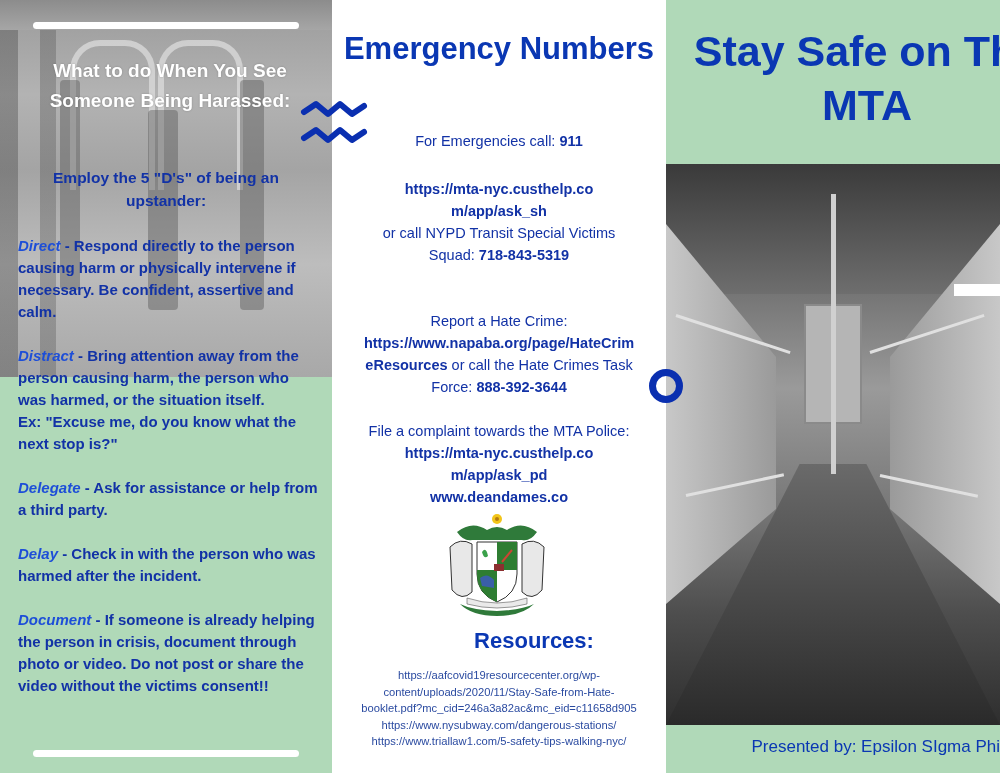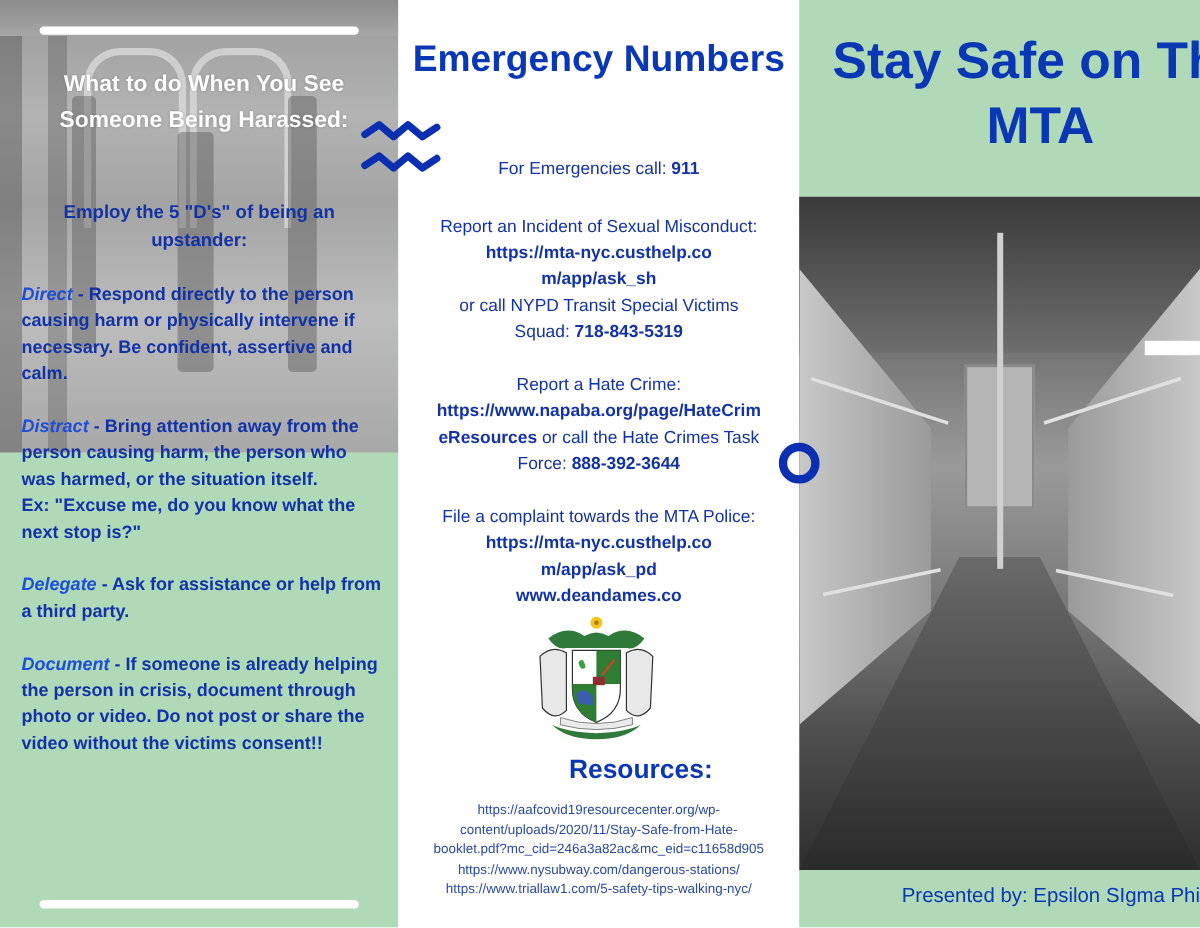--- a/index.html
+++ b/index.html
@@ -150,38 +150,40 @@
       <span class="term">Direct</span><span> - Respond directly to the person causing harm or physically intervene if necessary. Be confident, assertive and calm.</span>
     </p>
     <p class="d-item">
       <span class="term">Distract</span><span> - Bring attention away from the person causing harm, the person who was harmed, or the situation itself.</span><br>
       <span>Ex: "Excuse me, do you know what the next stop is?"</span>
     </p>
     <p class="d-item">
       <span class="term">Delegate</span><span> - Ask for assistance or help from a third party.</span>
     </p>
     <p class="d-item">
+      <span class="term">Delay</span><span> - Check in with the person who was harmed after the incident.</span>
+    </p>
+    <p class="d-item">
       <span class="term">Document</span><span> - If someone is already helping the person in crisis, document through photo or video. Do not post or share the video without the victims consent!!</span>
     </p>
   </div>
 
   <div class="rule" style="left:33px;top:750px;width:266px;"></div>
 </section>
 
 <section class="panel panel-mid">
   <h1 class="mid-title">
     <span>Emergency Numbers</span>
   </h1>
 
   <div class="mid-block" style="top:130px;">
     <span>For Emergencies call: </span><b>911</b>
   </div>
 
   <div class="mid-block" style="top:178px;">
-    <div>Report an Incident of Sexual Misconduct:</div>
     <div style="padding:0 60px;word-break:break-all;"><b>https://mta-nyc.custhelp.com/app/ask_sh</b></div>
     <div style="padding:0 24px;"><span>or call NYPD Transit Special Victims Squad: </span><b>718-843-5319</b></div>
   </div>
 
   <div class="mid-block" style="top:310px;">
     <div>Report a Hate Crime:</div>
     <div style="padding:0 20px;word-break:break-all;"><b>https://www.napaba.org/page/HateCrimeResources</b><span style="word-break:normal;"> or call the Hate Crimes Task Force: </span><b style="word-break:normal;">888-392-3644</b></div>
   </div>
 
   <div class="mid-block" style="top:420px;">

